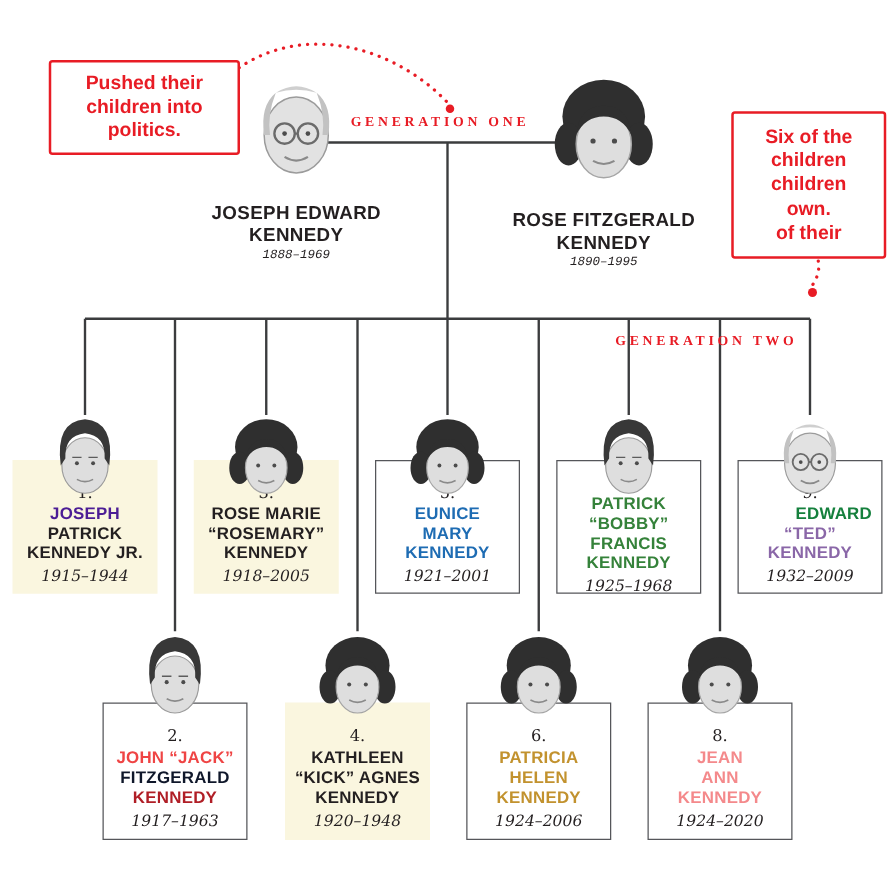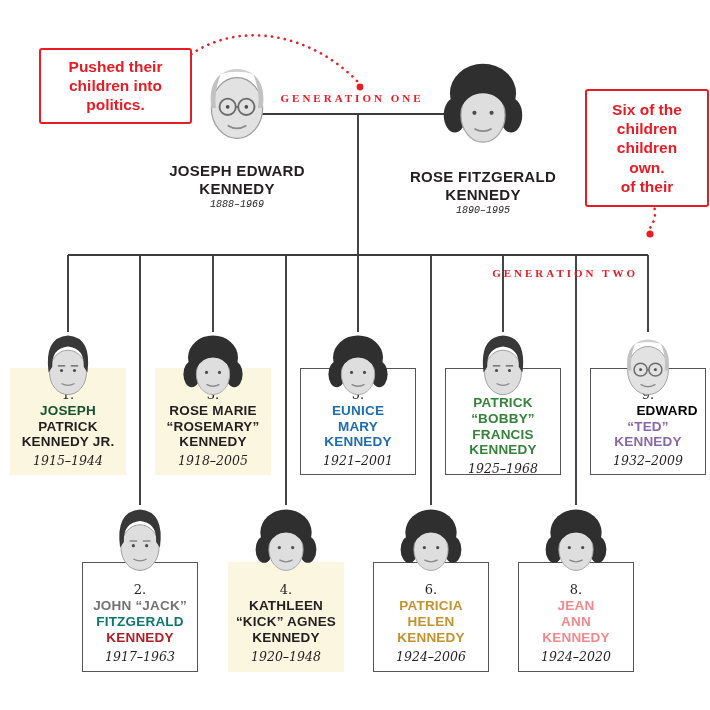--- a/index.html
+++ b/index.html
@@ -166,40 +166,40 @@
 
   <div class="child col-0 row-1">
     <div class="head">
         <svg viewBox="0 0 80 84">
           <use href="#head-male"></use>
         </svg>
       </div>
     <div class="card" style="background: rgb(250, 246, 223);">
       <div class="num">1.</div>
       <div class="name">
-        <span class="name-line" style="color: #14532d;">JOSEPH</span>
+        <span class="name-line" style="color: #4c1d95;">JOSEPH</span>
         <span class="name-line" style="color: rgb(35, 31, 32);">PATRICK</span>
         <span class="name-line" style="color: rgb(35, 31, 32);">KENNEDY JR.</span>
 
       </div>
       <div class="dates">1915–1944</div>
     </div>
   </div>
 
   <div class="child col-1 row-2">
     <div class="head">
         <svg viewBox="0 0 80 84">
           <use href="#head-male"></use>
         </svg>
       </div>
     <div class="card bordered" style="background: rgb(255, 255, 255);">
       <div class="num">2.</div>
       <div class="name">
-        <span class="name-line" style="color: #737373;">JOHN “JACK”</span>
-        <span class="name-line" style="color: #0f766e; text-align: center;">FITZGERALD</span>
+        <span class="name-line" style="color: #ef4444;">JOHN “JACK”</span>
+        <span class="name-line" style="color: #0f172a; text-align: center;">FITZGERALD</span>
         <span class="name-line" style="color: rgb(176, 30, 38);">KENNEDY</span>
 
       </div>
       <div class="dates">1917–1963</div>
     </div>
   </div>
 
   <div class="child col-2 row-1">
     <div class="head">
         <svg viewBox="0 0 80 84">
@@ -310,21 +310,21 @@
 
   <div class="child col-8 row-1">
     <div class="head">
         <svg viewBox="0 0 80 84">
           <use href="#head-elder"></use>
         </svg>
       </div>
     <div class="card bordered" style="background: rgb(255, 255, 255);">
       <div class="num">9.</div>
       <div class="name">
-        <span class="name-line" style="color: #000000; margin-left: 38px;">EDWARD</span>
+        <span class="name-line" style="color: #15803d; margin-left: 38px;">EDWARD</span>
         <span class="name-line" style="color: rgb(138, 103, 168);">“TED”</span>
         <span class="name-line" style="color: rgb(138, 103, 168);">KENNEDY</span>
 
       </div>
       <div class="dates">1932–2009</div>
     </div>
   </div>
 
 </div>
 

